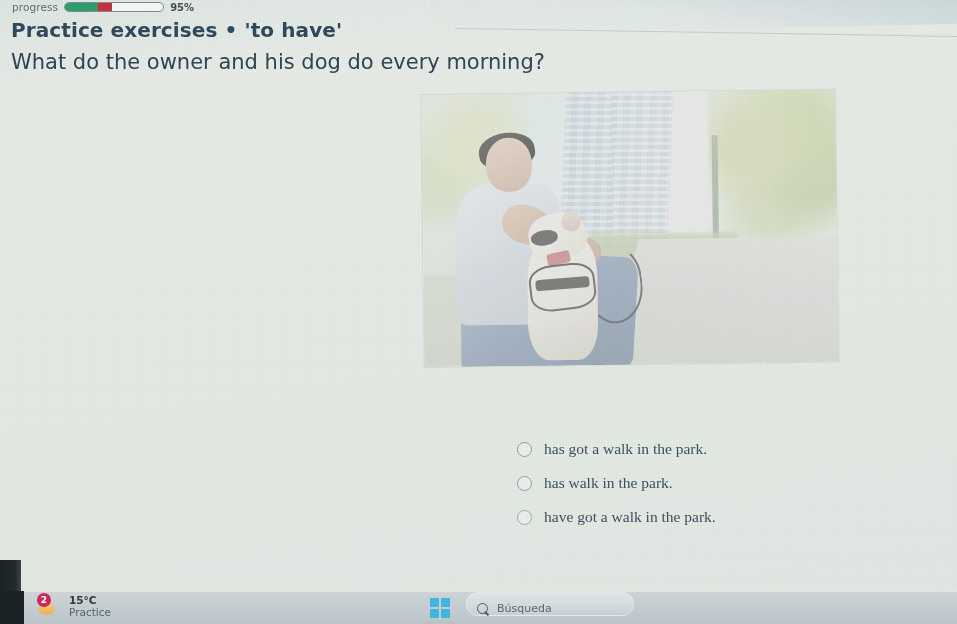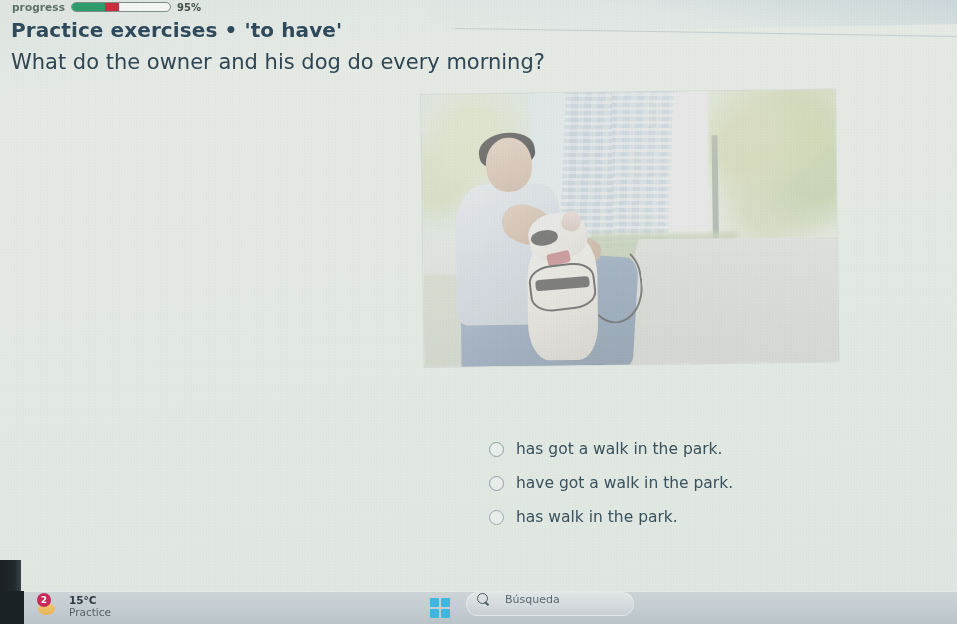--- a/index.html
+++ b/index.html
@@ -66,21 +66,20 @@
     left: 12px; top: 0px;
     display: flex;
     align-items: center;
     gap: 6px;
     height: 14px;
   }
   #progress-label {
     font-size: 10.5px;
     color: #5d6f6a;
     letter-spacing: .1px;
-    font-weight: bold;
   }
   #progress-track {
     position: relative;
     width: 100px;
     height: 10px;
     border: 1px solid #7d8f8b;
     border-radius: 6px;
     background: #f4f7f4;
     overflow: hidden;
     display: flex;
@@ -336,22 +335,23 @@
   
   #answer-stem {
     position: absolute;
     left: 448px; top: 387px;
     font-size: 15.5px;
     color: #35505e;
     white-space: nowrap;
   }
   #options-list {
     position: absolute;
-    left: 489px; top: 432px;
+    left: 517px; top: 432px;
     width: 330px;
+    font-family: Liberation Serif, serif;
   }
   .option-row {
     display: flex;
     align-items: center;
     gap: 12px;
     height: 34px;
   }
   .radio-circle {
     width: 15px; height: 15px;
     border-radius: 50%;
@@ -422,22 +422,22 @@
   #start-button span { background: #3fb6de; border-radius: 1px; }
 
   #search-pill {
     position: absolute;
     left: 466px; top: 592px;
     width: 168px; height: 24px;
     border-radius: 13px;
     background: linear-gradient(180deg, rgba(255,255,255,.40), rgba(255,255,255,.14));
     border: 1px solid rgba(255,255,255,.35);
     display: flex;
-    align-items: flex-start;
-    gap: 16px;
+    align-items: flex-end;
+    gap: 8px;
     padding-left: 10px;
   }
   .search-glyph { width: 12px; height: 12px; position: relative; flex: 0 0 auto; }
   .search-glyph::before {
     content: ""; position: absolute; left: 0; top: 0;
     width: 9px; height: 9px; border: 1.5px solid #4b5a61; border-radius: 50%;
   }
   .search-glyph::after {
     content: ""; position: absolute; left: 8px; top: 8px;
     width: 5px; height: 1.5px; background: #4b5a61; transform: rotate(42deg);
@@ -507,26 +507,26 @@
 
     <div id="options-list">
 
       <div class="option-row">
         <span class="radio-circle"></span>
         <span class="option-label">has got a walk in the park.</span>
       </div>
 
       <div class="option-row">
         <span class="radio-circle"></span>
-        <span class="option-label">have got a walk in the park.</span>
+        <span class="option-label">has walk in the park.</span>
       </div>
 
       <div class="option-row">
         <span class="radio-circle"></span>
-        <span class="option-label">has walk in the park.</span>
+        <span class="option-label">have got a walk in the park.</span>
       </div>
 
 
     </div>
 
     <div class="glare-band"></div>
     <div class="glare-line"></div>
     <div class="moire"></div>
   </div>
 

